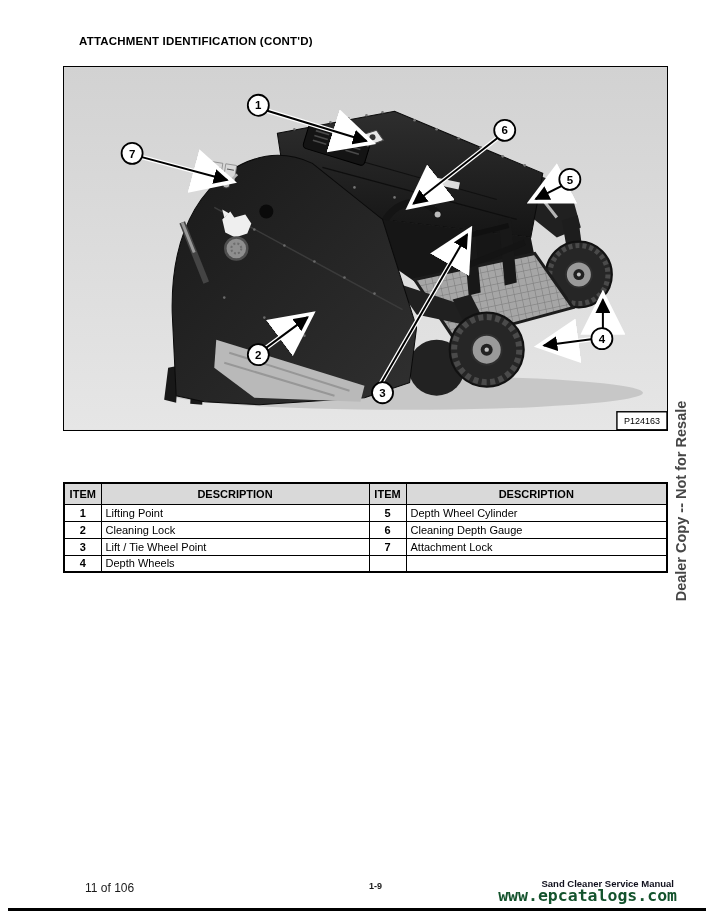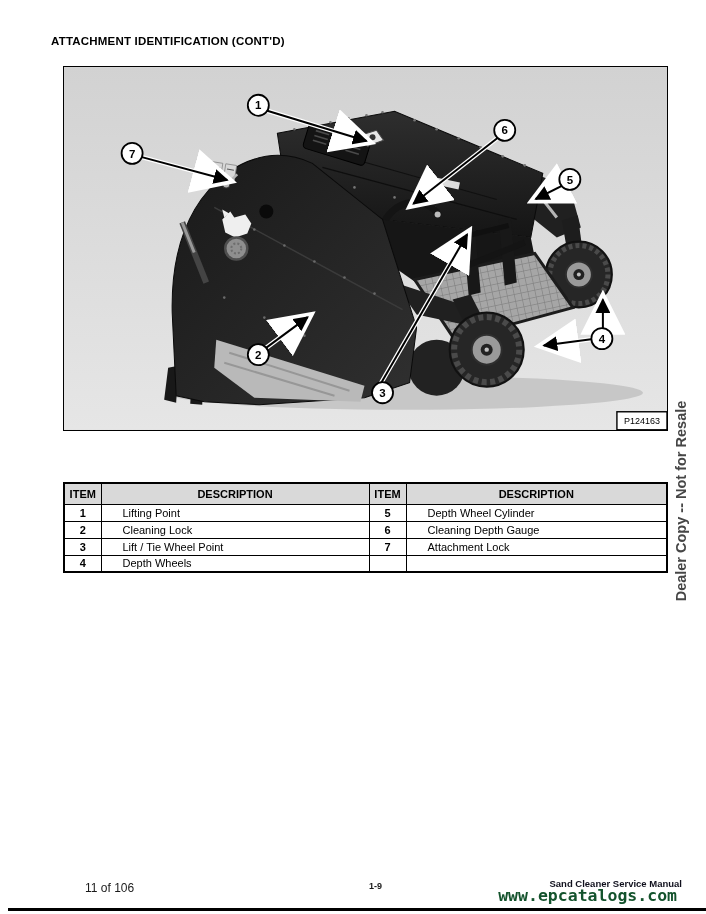--- a/index.html
+++ b/index.html
@@ -1,46 +1,46 @@
 <!DOCTYPE html>
 <html><head>
 <meta charset="utf-8">
 <style>
   * { margin:0; padding:0; box-sizing:border-box; }
   html,body { width:706px; height:914px; background:#ffffff; overflow:hidden;
               font-family:"Liberation Sans", sans-serif; position:relative; }
 
-  .page-title { position:absolute; left:51px; top:35px; font-size:11.5px;
+  .page-title { position:absolute; left:79px; top:35px; font-size:11.5px;
                 font-weight:bold; color:#000; letter-spacing:.2px; }
 
   .figure-box { position:absolute; left:63px; top:66px; width:605px; height:365px;
                 border:1.5px solid #000; background:#dedede; }
   .figure-box svg { display:block; width:100%; height:100%; }
 
   .parts-table { position:absolute; left:63px; top:482px; width:605px;
                  border-collapse:collapse; table-layout:fixed;
                  border:2px solid #000; font-size:11px; color:#000; }
   .parts-table th, .parts-table td { border:1px solid #000; overflow:hidden;
                  white-space:nowrap;margin-left:11px; }
   .parts-table th { height:21px; font-size:11px; font-weight:bold;
                  text-align:center; background:#d9d9d9; }
   .parts-table td { height:17px; }
   .parts-table td.item { text-align:center; font-weight:bold; }
-  .parts-table td.desc { padding-left:21px; }
+  .parts-table td.desc { padding-left:4px; }
   col.c-item { width:37px; } col.c-desc1 { width:268px; } col.c-desc2 { width:261px; }
 
   .dealer-copy { position:absolute; left:544px; top:493px; width:274px; height:16px;
                  transform:rotate(-90deg); transform-origin:center;
                  font-size:14.5px; font-weight:600; color:#464646;
                  text-align:center; white-space:nowrap; }
 
   .footer-left   { position:absolute; left:85px; top:881px; font-size:12px; color:#1a1a1a; }
   .footer-center { position:absolute; left:73px; top:881px; width:605px;
                    text-align:center; font-size:9px; font-weight:bold; color:#1a1a1a; }
-  .footer-right  { position:absolute; right:24px; top:878px; font-size:9.5px;
+  .footer-right  { position:absolute; right:32px; top:878px; font-size:9.5px;
                    font-weight:bold; color:#10101d; text-align:right; }
   .watermark     { position:absolute; right:29px; top:886px;
                    font-family:"DejaVu Sans Mono", monospace;
                    font-size:16.5px; font-weight:bold; color:#14532d; }
   .bottom-bar    { position:absolute; left:8px; top:908px; width:698px; height:3px;
                    background:#000; }
 
   text.callout-num { font-family:"Liberation Sans", sans-serif; font-size:11.5px;
                      font-weight:bold; fill:#000; }
   text.photo-label { font-family:"Liberation Sans", sans-serif; font-size:9px; fill:#000; }

